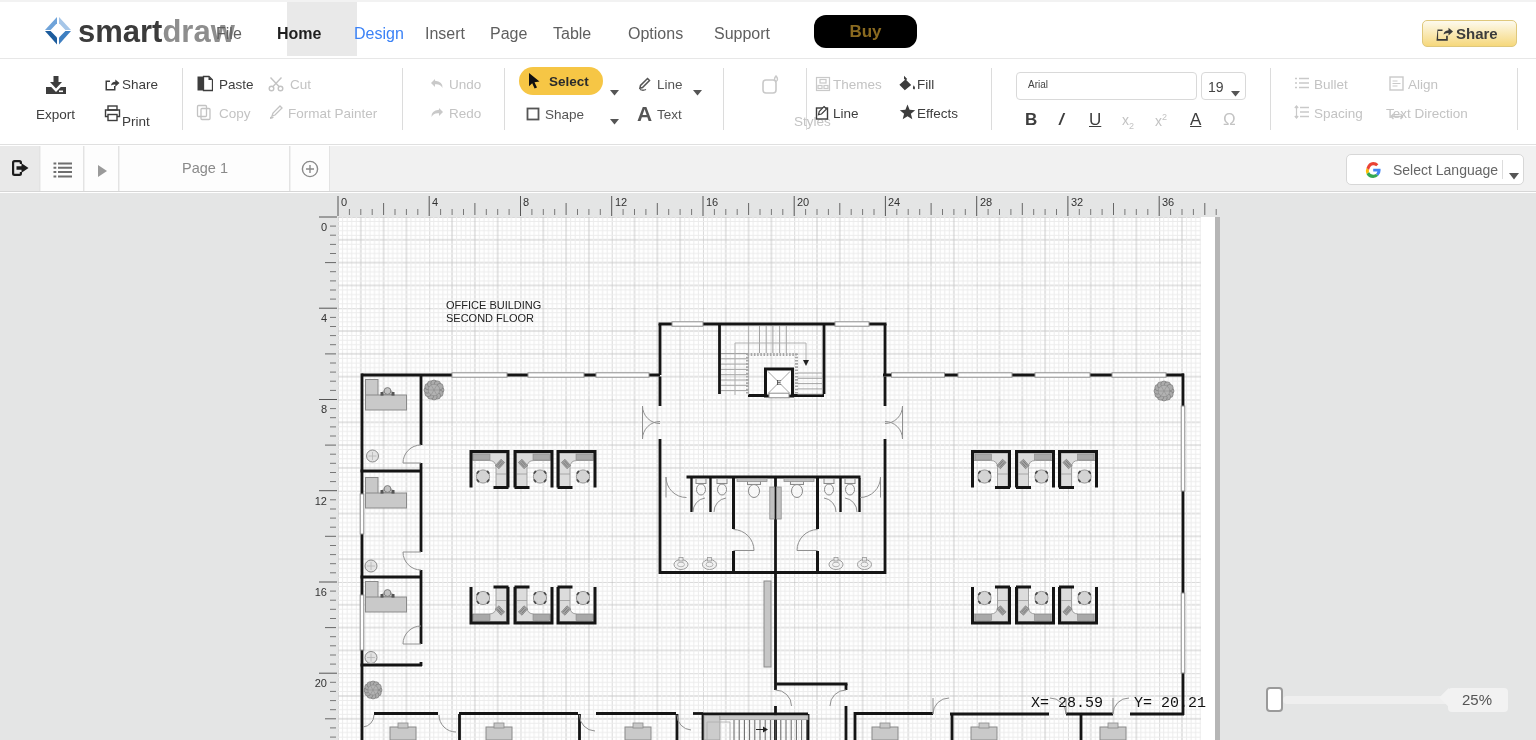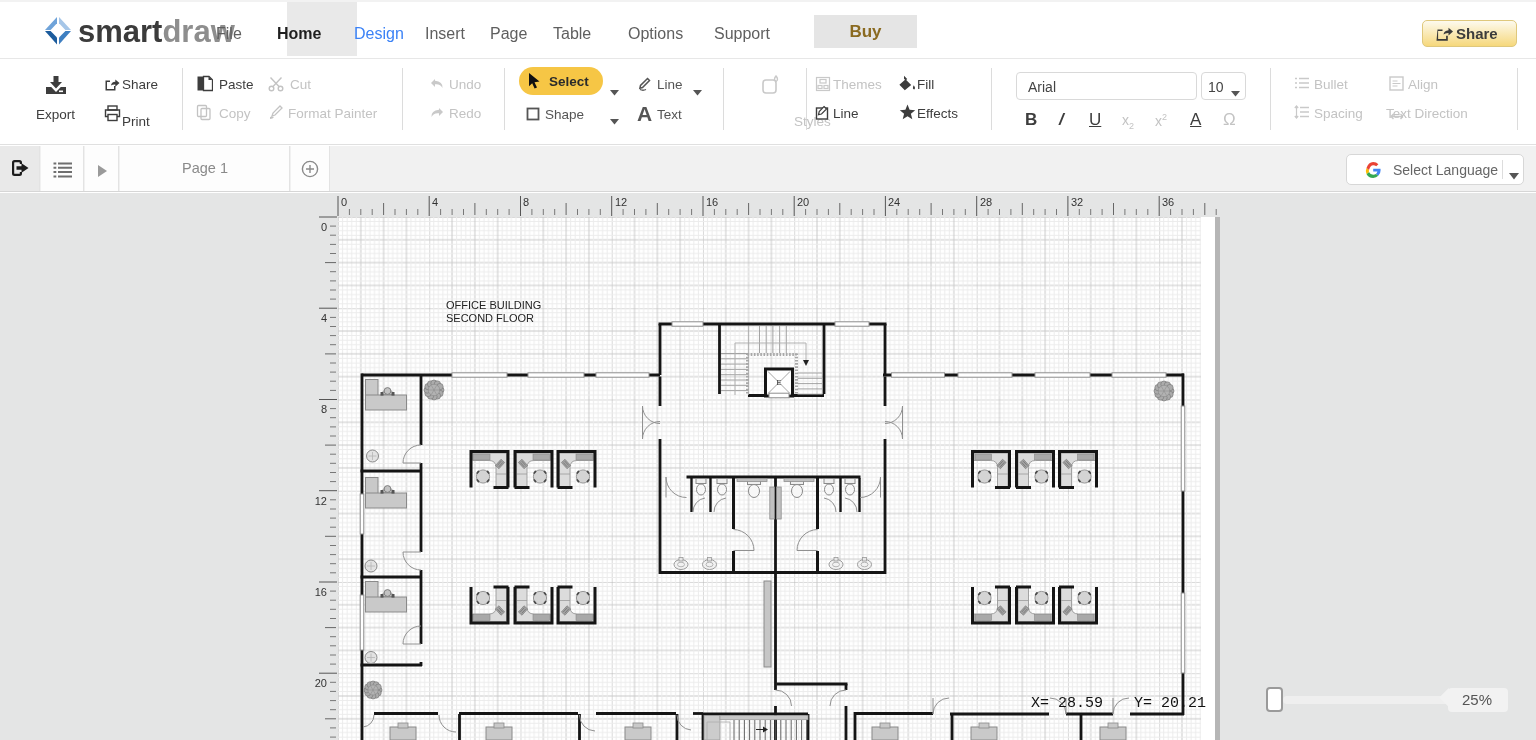--- a/index.html
+++ b/index.html
@@ -32,21 +32,21 @@
       <div class="abs" style="left:78px;top:14px;font-size:31px;font-weight:bold;color:#3b3b3b;">smart<span style="color:#8e8e8e;font-weight:bold;">draw</span></div>
       <div class="abs" style="left:287px;top:2px;width:70px;height:54px;background:#e9e9e9;"></div>
       <div class="mi" style="left:216px;width:90px;color:#5f5f5f;">File</div>
       <div class="mi" style="left:277px;width:90px;color:#1f1f1f;font-weight:600;">Home</div>
       <div class="mi" style="left:354px;width:90px;color:#3b82f6;">Design</div>
       <div class="mi" style="left:425px;width:90px;color:#5f5f5f;">Insert</div>
       <div class="mi" style="left:490px;width:90px;color:#5f5f5f;">Page</div>
       <div class="mi" style="left:553px;width:90px;color:#5f5f5f;">Table</div>
       <div class="mi" style="left:628px;width:90px;color:#5f5f5f;">Options</div>
       <div class="mi" style="left:714px;width:90px;color:#5f5f5f;">Support</div>
-      <div class="abs" style="left:814px;top:15px;width:103px;height:33px;background:#e5e5e5;border-radius:0;text-align:center;line-height:33px;font-size:17px;font-weight:bold;color:#8a6a20;">Buy</div>
+      <div class="abs" style="left:814px;top:15px;width:103px;height:33px;background:#000000;border-radius:12px;text-align:center;line-height:33px;font-size:17px;font-weight:bold;color:#8a6a20;">Buy</div>
       <div class="abs" style="left:1422px;top:20px;width:95px;height:27px;background:linear-gradient(#fdfaee,#f6d87c);border:1px solid #dfc87c;border-radius:5px;"></div>
       <div class="abs" style="left:1434px;top:24px;"><svg width="19" height="19" viewBox="0 0 19 19" style="">
           <path d="M3.5 5.5 h5 v1.6 h-4.4 v8 h8 v-3.4 h1.7 v5 h-11.3 z" fill="#3a3a3a"></path>
           <path d="M9.5 10.5 q0.5-3.8 5-4.2 l0-2.6 4.5 3.9 -4.5 3.9 0-2.6 q-3.4-0.1-5 1.6 z" fill="#3a3a3a"></path>
         </svg></div>
       <div class="abs" style="left:1456px;top:25px;font-size:15px;font-weight:bold;color:#3c3c3c;">Share</div>
     </div>
     <div class="toolbar">
       <div class="tsep" style="left:182px;"></div>
       <div class="tsep" style="left:402px;"></div>
@@ -154,23 +154,23 @@
       <div class="abs" style="left:899px;top:15px;"><svg width="17" height="17" viewBox="0 0 17 17" style="">
           <path d="M5 0.8 l3.2 3.2 -1 1 5 5 -6.4 5.2 -5.4-5.4 5.6-5-1-1 z" fill="#3d3d3d"></path>
           <path d="M14.8 10.2 q2.2 3 0.4 4.4 q-2.4-0.8-0.4-4.4 z" fill="#3d3d3d"></path>
         </svg></div>
       <div class="tl tl" style="left:917px;top:17px;">Fill</div>
       <div class="abs" style="left:899px;top:44px;"><svg width="17" height="16" viewBox="0 0 17 16" style="">
           <path d="M8.5 0.5 l2.1 5.3 5.6 0.4 -4.3 3.6 1.4 5.5 -4.8-3 -4.8 3 1.4-5.5 -4.3-3.6 5.6-0.4 z" fill="#3d3d3d"></path>
         </svg></div>
       <div class="tl tl" style="left:917px;top:46px;">Effects</div>
       <div class="abs" style="left:1016px;top:12px;width:181px;height:28px;border:1px solid #d9d9d9;border-radius:4px;background:#fff;"></div>
-      <div class="tl" style="left:1028px;top:19px;font-size:14px;color:#444;">Arial</div>
+      <div class="tl" style="left:1028px;top:19px;font-size:10px;color:#444;">Arial</div>
       <div class="abs" style="left:1201px;top:12px;width:45px;height:28px;border:1px solid #d9d9d9;border-radius:4px;background:#fff;"></div>
-      <div class="tl" style="left:1208px;top:19px;font-size:14px;color:#444;">10</div>
+      <div class="tl" style="left:1208px;top:19px;font-size:14px;color:#444;">19</div>
       <div class="abs" style="left:1231px;top:23px;"><svg width="9" height="6" viewBox="0 0 9 6" style="">
           <polygon points="0,0 9,0 4.5,5.5" fill="#555"></polygon>
         </svg></div>
       <div class="tl" style="left:1025px;top:50px;font-size:17px;font-weight:bold;color:#3d3d3d;">B</div>
       <div class="tl" style="left:1059px;top:50px;font-size:17px;font-style:italic;font-weight:bold;color:#3d3d3d;">/</div>
       <div class="tl" style="left:1089px;top:50px;font-size:17px;color:#3d3d3d;text-decoration:underline;">U</div>
       <div class="tl tg" style="left:1122px;top:52px;font-size:14px;">x<sub style="font-size:9px">2</sub></div>
       <div class="tl tg" style="left:1155px;top:52px;font-size:14px;">x<sup style="font-size:9px">2</sup></div>
       <div class="tl" style="left:1190px;top:50px;font-size:17px;color:#3d3d3d;text-decoration:underline;">A</div>
       <div class="tl tg" style="left:1223px;top:50px;font-size:17px;">Ω</div>

